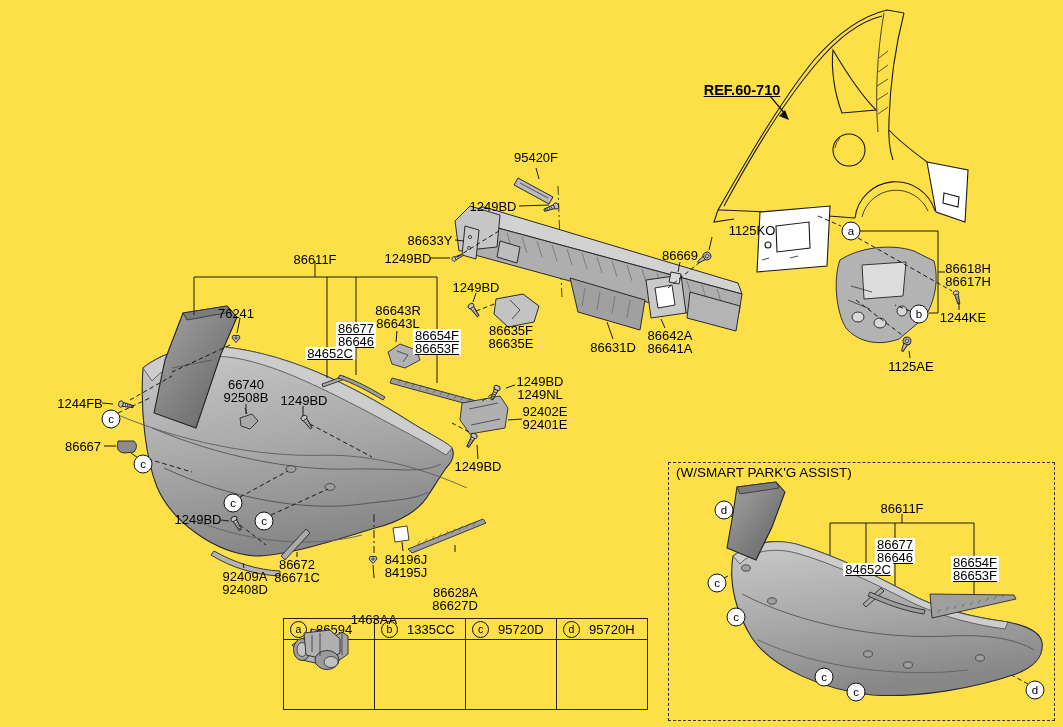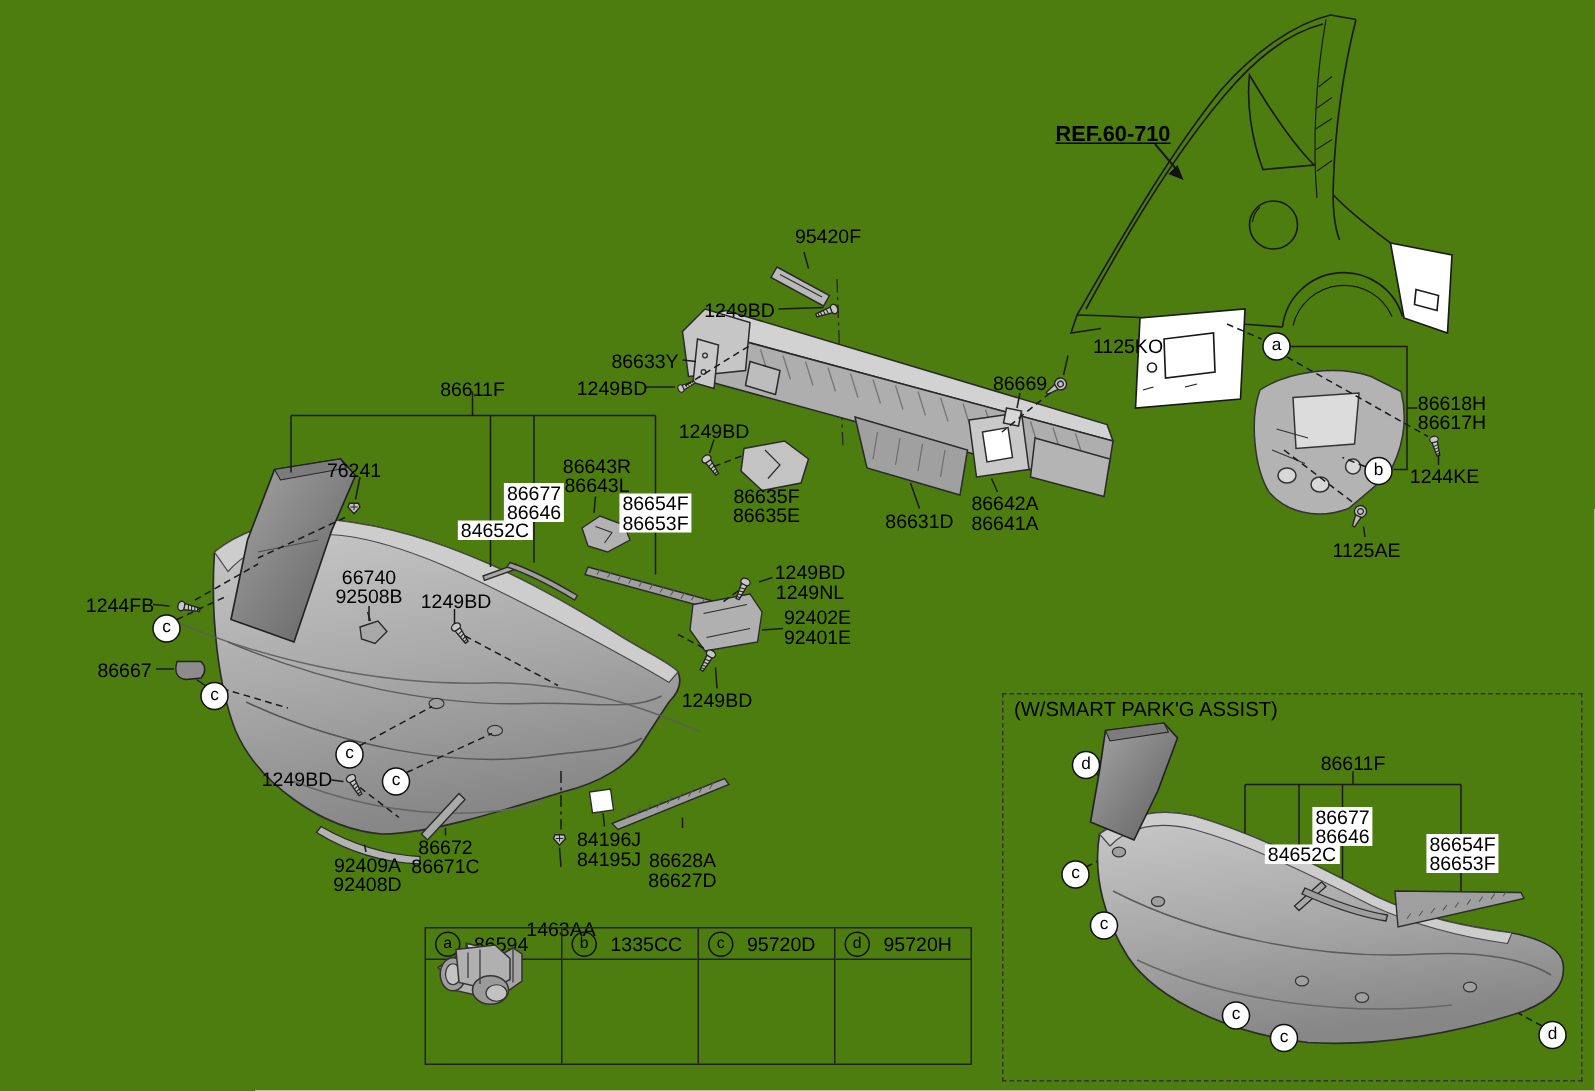--- a/index.html
+++ b/index.html
@@ -1,22 +1,22 @@
 <!DOCTYPE html>
 <html><head>
 <meta charset="utf-8">
 <style>
   html,body{margin:0;padding:0;background:#fff;}
-  .stage{position:relative;width:1063px;height:727px;background:#4d7c0f;
+  .stage{position:relative;width:1063px;height:727px;background:#fde047;
          font-family:"Liberation Sans","DejaVu Sans",sans-serif;overflow:hidden;}
   .stage svg{position:absolute;left:0;top:0;}
   .lbl{position:absolute;transform:translateX(-50%);text-align:center;
        font-size:13px;line-height:13px;color:#000;white-space:nowrap;}
   .lbl .ln{display:block;}
-  .lbl.bg{background:#fff;padding:0 2px;}
+  .lbl.bg{background:#fff;padding:0 2px;text-decoration:underline;}
   .ref{position:absolute;transform:translateX(-50%);font-size:14.5px;font-weight:bold;
        text-decoration:underline;color:#000;white-space:nowrap;}
   .callout{position:absolute;width:17px;height:17px;border:1.3px solid #111;border-radius:50%;
        background:#fff;display:flex;align-items:center;justify-content:center;
        font-size:11.5px;color:#000;transform:translate(-50%,-50%);line-height:1;}
   .smartbox{position:absolute;left:668px;top:462px;width:387px;height:259px;
        border:1.6px dashed #333;box-sizing:border-box;}
   .smarttitle{position:absolute;left:676px;top:465px;font-size:13.5px;color:#000;white-space:nowrap;}
   .legend{position:absolute;left:283px;top:618px;width:365px;height:92px;
        border:1.2px solid #222;box-sizing:border-box;display:flex;}
@@ -216,21 +216,21 @@
       <path d="M737,487 L776,482 L779,488 L740,494 Z" fill="#7c7c7c" stroke="#222" stroke-width="0.7"></path>
       <path d="M863,604 L881,588 L884,591 L866,607 Z" fill="#a8a8a8" stroke="#2a2a2a" stroke-width="0.9"></path>
       <path d="M870,592 C888,600 906,607 925,610 L924,614 C904,611 886,604 868,596 Z" fill="#9e9e9e" stroke="#2a2a2a" stroke-width="0.9"></path>
       <path d="M930,594 L1014,595 L1016,599 L932,618 Z" fill="#9f9f9f" stroke="#2a2a2a" stroke-width="0.9"></path>
       <path d="M938,612.5 l2.5,-3.5 M946,610.7 l2.5,-3.5 M954,608.8 l2.5,-3.5 M962,606.9 l2.5,-3.5 M970,605 l2.5,-3.5 M978,603.1 l2.5,-3.5 M986,601.2 l2.5,-3.5 M994,599.4 l2.5,-3.5 M1002,597.5 l2.5,-3.5" stroke="#555" stroke-width="0.7" fill="none"></path>
     </g>
   </svg>
 
   <div class="ref" style="left:742px;top:82px;">REF.60-710</div>
 
-  <div class="lbl" style="left:536px;top:151px;margin-left:16px;">95420F</div>
+  <div class="lbl" style="left:536px;top:151px;">95420F</div>
   <div class="lbl" style="left:493px;top:200px;">1249BD</div>
   <div class="lbl" style="left:430px;top:234px;">86633Y</div>
   <div class="lbl" style="left:408px;top:252px;">1249BD</div>
   <div class="lbl" style="left:752px;top:224px;">1125KO</div>
   <div class="lbl" style="left:680px;top:249px;">86669</div>
   <div class="lbl" style="left:315px;top:253px;">86611F</div>
   <div class="lbl" style="left:476px;top:281px;">1249BD</div>
   <div class="lbl" style="left:398px;top:304px;">
     <span class="ln">86643R</span>
     <span class="ln">86643L</span>
@@ -283,21 +283,21 @@
   </div>
   <div class="lbl" style="left:297px;top:558px;">
     <span class="ln">86672</span>
     <span class="ln">86671C</span>
   </div>
   <div class="lbl" style="left:374px;top:581px;margin-top:32px;">1463AA</div>
   <div class="lbl" style="left:406px;top:553px;">
     <span class="ln">84196J</span>
     <span class="ln">84195J</span>
   </div>
-  <div class="lbl" style="left:455px;top:567px;">
+  <div class="lbl" style="left:455px;top:586px;text-align:right;">
     <span class="ln">86628A</span>
     <span class="ln">86627D</span>
   </div>
 
   <div class="smarttitle">(W/SMART PARK'G ASSIST)</div>
   <div class="lbl" style="left:902px;top:502px;">86611F</div>
   <div class="lbl bg" style="left:895px;top:538px;">
     <span class="ln">86677</span>
     <span class="ln">86646</span>
   </div>

